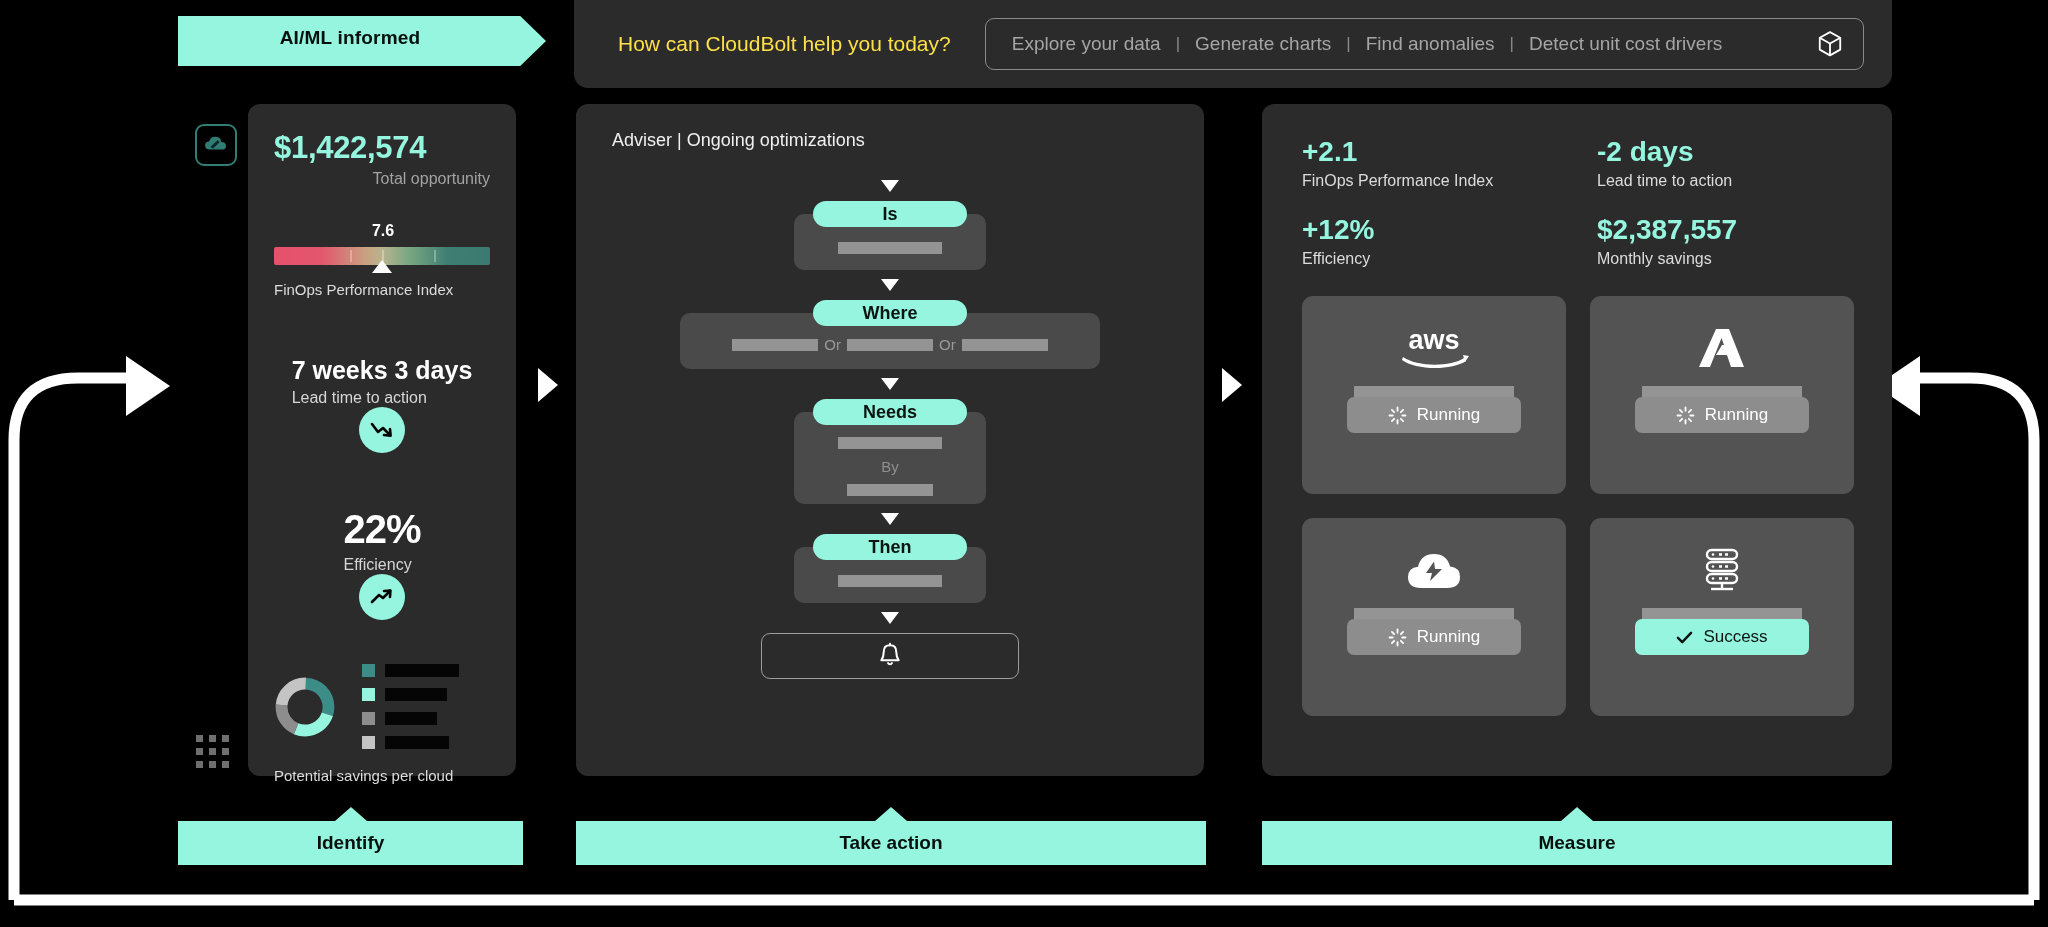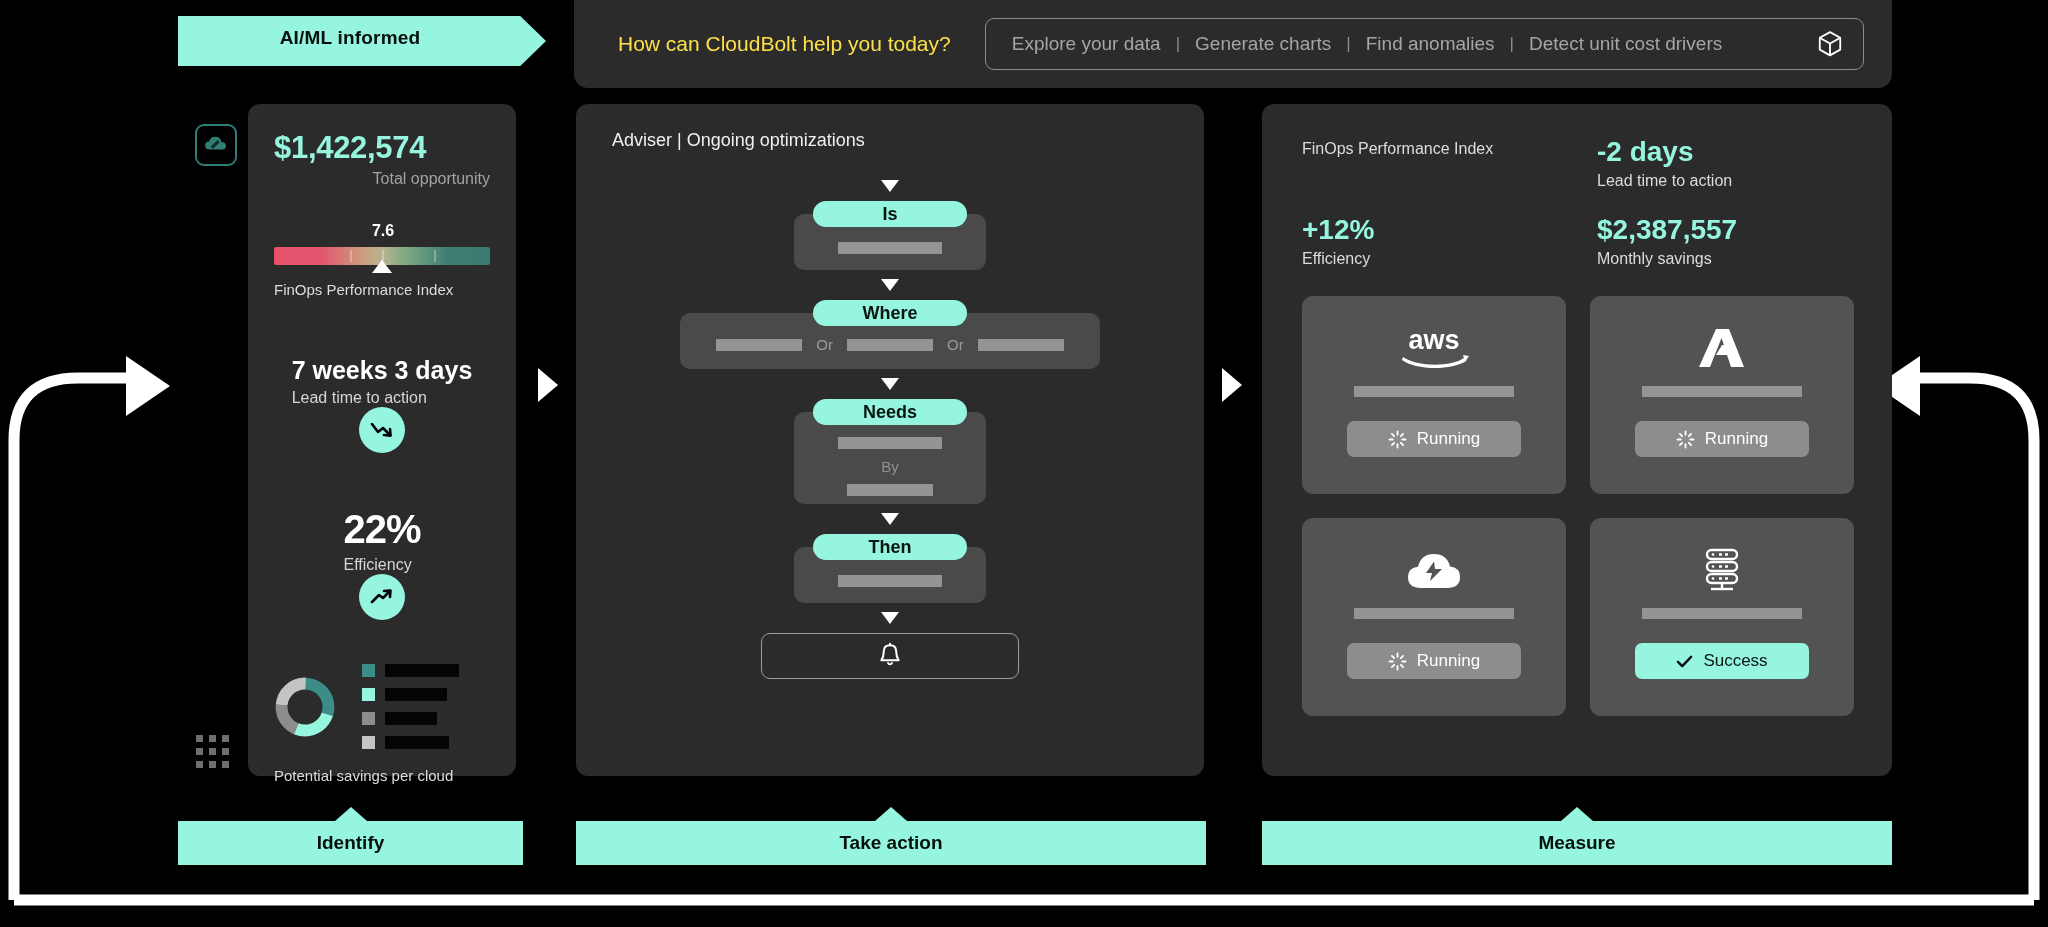--- a/index.html
+++ b/index.html
@@ -87,36 +87,36 @@
   .flow { margin-top:20px; display:flex; flex-direction:column; align-items:center; }
   .rule { position:relative; display:flex; flex-direction:column; align-items:center; }
   .rule-body { background:#4a4a4a; border-radius:10px; display:flex; flex-direction:column;
      align-items:center; justify-content:flex-end; padding:0 22px 16px 22px; }
   .rule-pill { background:#95F5DF; color:#0b1411; font-size:18px; font-weight:700;
      border-radius:20px; height:26px; min-width:154px; display:flex; align-items:center;
      justify-content:center; position:relative; z-index:2; margin-bottom:-13px; }
   .ph-bar { background:#949494; height:12px; }
   .flow-arrow { width:0;height:0;border-left:9px solid transparent;border-right:9px solid transparent;
      border-top:12px solid #ffffff; margin:9px 0; }
-  .or-lbl { color:#9a9a9a; font-size:15px; padding:0 14px; }
+  .or-lbl { color:#9a9a9a; font-size:15px; padding:0 6px; }
   .by-lbl { color:#8f8f8f; font-size:15px; margin:9px 12px; }
   .bell-box { width:258px; height:46px; border:1px solid #9d9d9d; border-radius:9px;
      display:flex; align-items:center; justify-content:center; }
 
   
   .kpi-grid { display:grid; grid-template-columns:1fr 1fr; row-gap:24px; padding:32px 0 0 40px; }
   .kpi .k-val { color:#95F5DF; font-size:28px; font-weight:700; }
   .kpi .k-lbl { color:#dcdcdc; font-size:16px; margin-top:4px; }
 
   .cloud-grid { display:grid; grid-template-columns:1fr 1fr; gap:24px; padding:28px 38px 0 40px; }
   .cloud-card { background:#535353; border-radius:11px; height:198px;
      display:flex; flex-direction:column; align-items:center; padding-top:26px; }
   .cloud-logo { height:52px; display:flex; align-items:center; justify-content:center; }
   .cloud-ph { width:160px; height:11px; background:#949494; margin-top:12px; }
-  .status-btn { margin-top:24px; width:174px; height:36px; border-radius:7px;
+  .status-btn { width:174px; height:36px; border-radius:7px;
      display:flex; align-items:center; justify-content:center; gap:10px; font-size:17px; }
   .status-running { background:#8d8d8d; color:#ffffff; }
   .status-success { background:#95F5DF; color:#0b1411; }
 
   
   .stage-label { position:absolute; height:44px; background:#95F5DF;
     display:flex; align-items:center; justify-content:center; }
   .stage-label .sl-txt { color:#07100d; font-size:19px; font-weight:700; }
   .stage-label::before { content:""; position:absolute; top:-14px; left:50%; transform:translateX(-50%);
     width:0;height:0;border-left:16px solid transparent;border-right:16px solid transparent;border-bottom:14px solid #95F5DF; }
@@ -312,20 +312,21 @@
           <path d="M12 1.6 V3"></path>
             <path d="M10.2 19.6 A2 2 0 0 0 13.8 19.6"></path>
         </svg>
       </div>
     </div>
   </div>
 
   <div class="panel" id="panel-measure">
     <div class="kpi-grid">
       <div class="kpi">
+        <div class="k-val">+2.1</div>
         <div class="k-lbl">FinOps Performance Index</div>
       </div>
       <div class="kpi">
         <div class="k-val">-2 days</div>
         <div class="k-lbl">Lead time to action</div>
       </div>
       <div class="kpi">
         <div class="k-val">+12%</div>
         <div class="k-lbl">Efficiency</div>
       </div>

